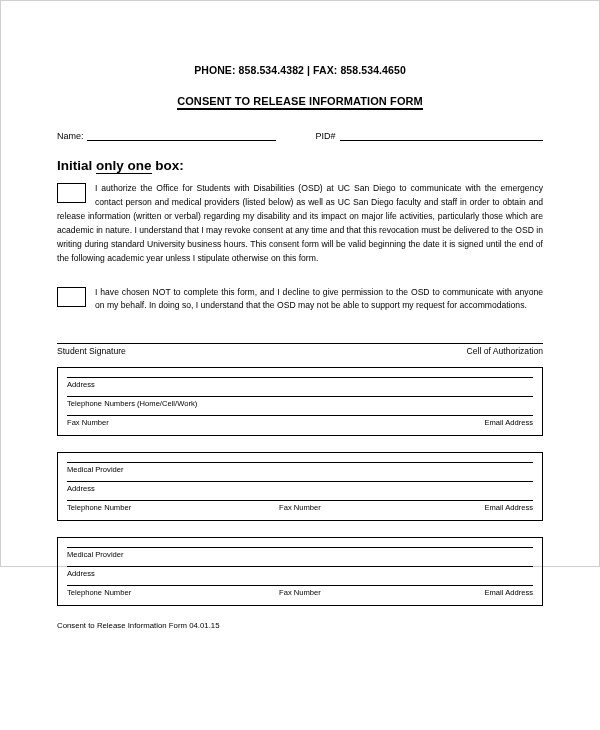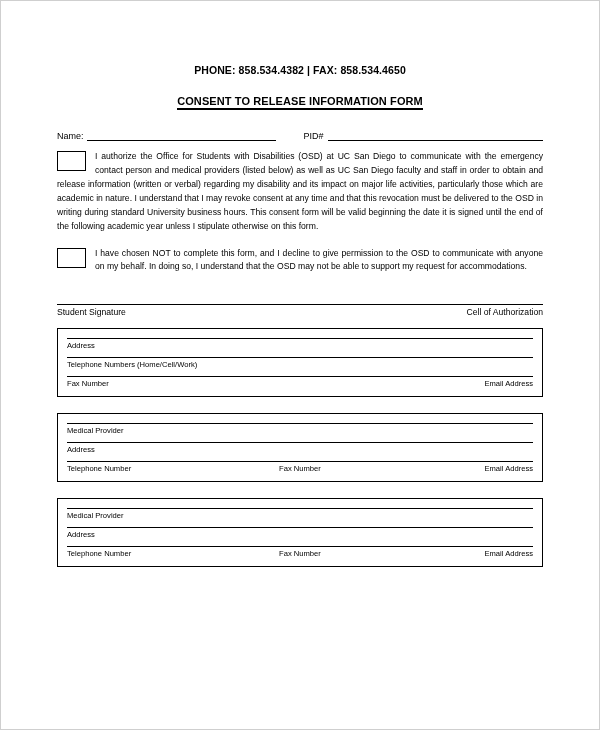--- a/index.html
+++ b/index.html
@@ -11,21 +11,21 @@
     width: 600px;
     height: 730px;
     font-family: "Liberation Sans", sans-serif;
     color: #000000;
     overflow: hidden;
   }
   .page {
     position: relative;
     box-sizing: border-box;
     width: 600px;
-    height: 730px;
+    height: 567px;
     background: #ffffff;
     border: 1px solid #cfcfcf;
     padding: 0;
   }
   .inner {
     position: relative;
     box-sizing: border-box;
     padding: 0 56px;
   }
 
@@ -56,40 +56,40 @@
     margin-top: 24px;
     font-size: 9px;
   }
   .name-label { white-space: nowrap; padding-right: 3px; }
   .rule-fill {
     border-bottom: 1px solid #000;
     height: 9px;
   }
   .name-rule { width: 189px; }
   .pid-gap { width: 28px; }
-  .pid-label { white-space: nowrap; padding-right: 4px; }
+  .pid-label { white-space: nowrap; padding-right: 4px; margin-left: 12px; }
   .pid-rule { flex: 1; }
 
   
   .initial-heading {
     margin-top: 17px;
     font-size: 13.5px;
     font-weight: bold;
   }
   .initial-heading u { text-decoration: none; border-bottom: 1.6px solid #000; }
 
   
   .consent-block {
     position: relative;
     margin-top: 9px;
     font-size: 8.6px;
     line-height: 1.62;
     text-align: justify;
   }
-  .consent-block.second { margin-top: 13px; }
+  .consent-block.second { margin-top: 20px; }
   .checkbox {
     float: left;
     width: 29px;
     height: 20px;
     border: 1.7px solid #000;
     box-sizing: border-box;
     margin-right: 9px;
     margin-top: 1px;
     background: #fff;
   }
@@ -143,20 +143,21 @@
     <div class="form-title"><span>CONSENT TO RELEASE INFORMATION FORM</span></div>
 
     <div class="name-row">
       <span class="name-label">Name:</span>
       <span class="rule-fill name-rule"></span>
       <span class="pid-gap"></span>
       <span class="pid-label">PID#</span>
       <span class="rule-fill pid-rule"></span>
     </div>
 
+    <div class="initial-heading"><span>Initial </span><u>only one</u><span> box:</span></div>
 
     <div class="consent-block">
       <div class="checkbox"></div>
       <b>I authorize the Office for Students with Disabilities (OSD) at UC San Diego to communicate</b><span> with the emergency contact person and medical providers (listed below) as well as UC San Diego faculty and staff in order to obtain and release information (written or verbal) regarding my disability and its impact on major life activities, particularly those which are academic in nature.  I understand that I may revoke consent at any time and that this revocation must be delivered to the OSD in writing during standard University business hours.  This consent form will be valid beginning the date it is signed until the end of the following academic year unless I stipulate otherwise on this form.</span>
     </div>
 
     <div class="consent-block second">
       <div class="checkbox"></div>
       <b>I have chosen NOT to complete this form</b><span>, and I decline to give permission to the OSD to communicate with anyone on my behalf.  In doing so, I understand that the OSD may not be able to support my request for accommodations.</span>
     </div>
@@ -230,15 +231,16 @@
       <div class="field-row">
         <div class="field-line"></div>
         <div class="field-labels triple">
           <span class="fl-left">Telephone Number</span>
           <span class="fl-center">Fax Number</span>
           <span class="fl-right">Email Address</span>
         </div>
       </div>
     </div>
 
+    <div class="footer-note">Consent to Release Information Form 04.01.15</div>
 
   </div>
 </div>
 
 </body></html>

